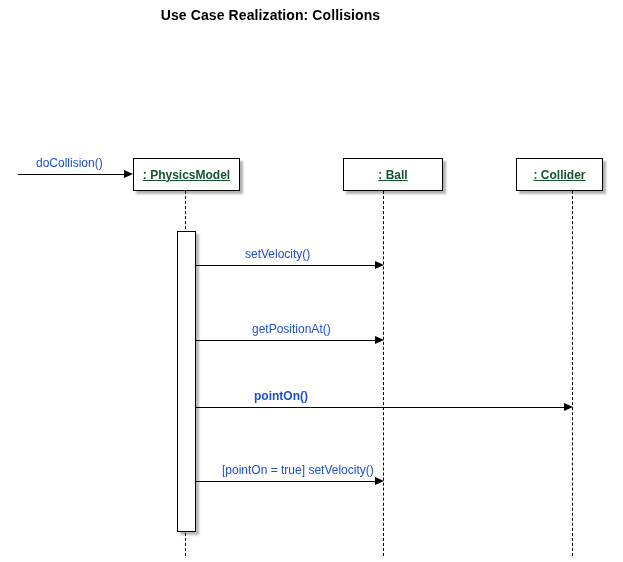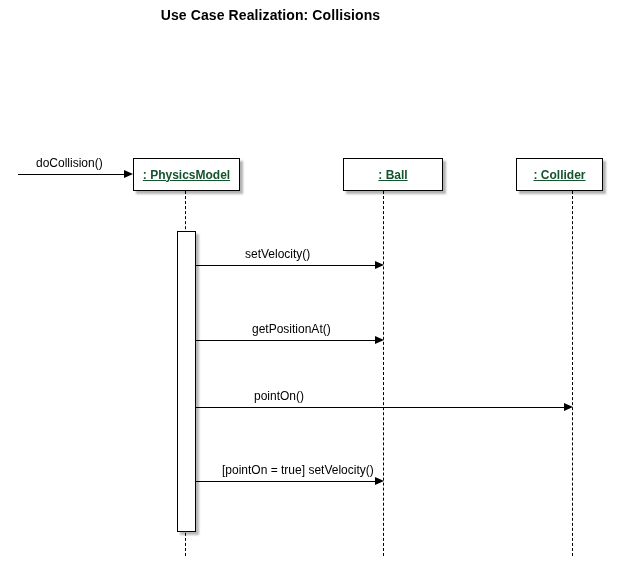--- a/index.html
+++ b/index.html
@@ -81,21 +81,21 @@
     top: -4.5px;
     width: 0;
     height: 0;
     border-top: 4.5px solid transparent;
     border-bottom: 4.5px solid transparent;
     border-left: 9px solid #000000;
   }
   .message-label {
     position: absolute;
     font-size: 12px;
-    color: #000000;
+    color: #1d4ed8;
     white-space: nowrap;
     bottom: 4px;
   }
 </style>
 </head>
 <body>
 
 <div id="canvas">
   <div class="diagram-title">Use Case Realization: Collisions</div>
   <div id="lifelines-layer">
@@ -127,21 +127,21 @@
         <div class="message-label" style="left: 245px;">setVelocity()</div>
       </div>
       <div class="message" style="left: 0px; top: 340px; width: 623px;">
         <div class="message-line" style="left: 196px; width: 180px;"></div>
         <div class="message-arrowhead" style="left: 375px;"></div>
         <div class="message-label" style="left: 252px;">getPositionAt()</div>
       </div>
       <div class="message" style="left: 0px; top: 407px; width: 623px;">
         <div class="message-line" style="left: 196px; width: 369px;"></div>
         <div class="message-arrowhead" style="left: 564px;"></div>
-        <div class="message-label" style="left: 254px;">pointOn()</div>
+        <div class="message-label" style="left: 254px; font-weight: bold;">pointOn()</div>
       </div>
       <div class="message" style="left: 0px; top: 481px; width: 623px;">
         <div class="message-line" style="left: 196px; width: 180px;"></div>
         <div class="message-arrowhead" style="left: 375px;"></div>
         <div class="message-label" style="left: 210px; margin-left: 12px;">[pointOn = true] setVelocity()</div>
       </div>
     </div>
 </div>
 
 </body></html>

